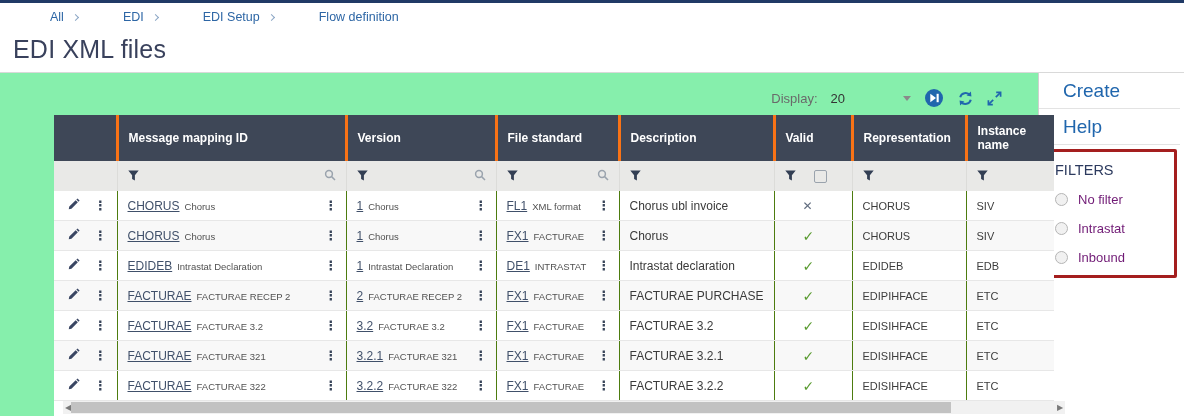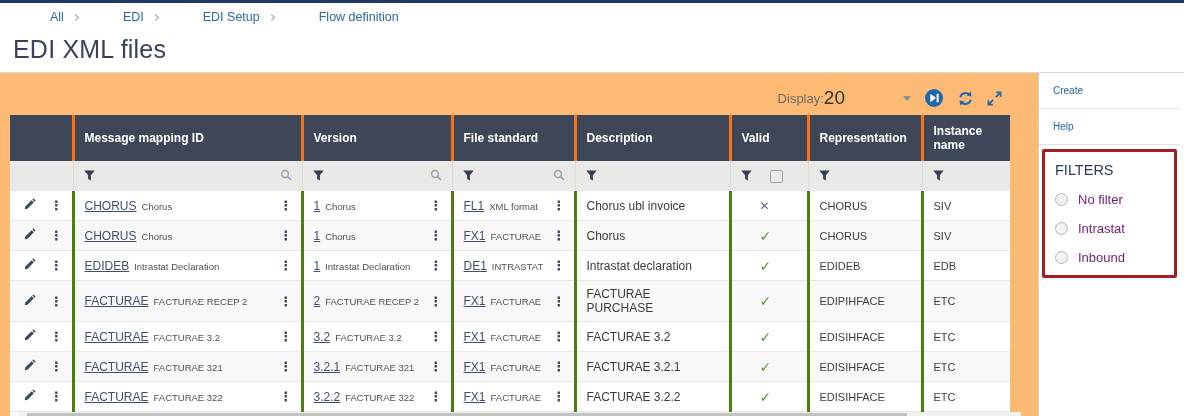--- a/index.html
+++ b/index.html
@@ -9,58 +9,58 @@
   .topline { height:3px; background:#203a66; }
 
   .breadcrumb-bar { height:28px; display:flex; align-items:center; padding-left:14px; background:#fff; font-size:12.5px; }
   .crumb { color:#2d66a5; cursor:pointer;margin-left:36px; }
   .chev { display:inline-block; width:5px; height:5px; border-top:1.5px solid #8aa5c4; border-right:1.5px solid #8aa5c4; transform:rotate(45deg); margin:0 9px 0 9px; }
 
   .title-band { height:41px; background:#fff; padding:4px 0 0 13px; }
   .page-title { font-size:25px; font-weight:400; color:#39415c; letter-spacing:0.2px; }
 
   .content { display:flex; height:344px; border-top:1px solid #d9d9d9; }
-  .main { width:1038px; background:#fdba74; position:relative; }
+  .main { width:1038px; background:#86efac; position:relative;padding-left:44px; }
 
   .toolbar { height:42px; display:flex; align-items:center; justify-content:flex-end; padding-right:36px; padding-top:8px; }
   .disp-label { font-size:13px; color:#6a6a6a; }
-  .disp-value { font-size:19px; color:#333; }
+  .disp-value { font-size:13px; color:#333; margin-left:13px; }
   .caret { width:0; height:0; border-left:4px solid transparent; border-right:4px solid transparent; border-top:5px solid #8a8a8a; margin-left:58px; cursor:pointer; }
   .tb-icon { margin-left:13px; cursor:pointer; display:inline-flex; align-items:center; }
 
   .table-card { margin-left:10px; width:1000px; background:#fff; padding-bottom:12px; }
   table { border-collapse:collapse; width:1000px; table-layout:fixed; }
   thead th { background:#3e4757; color:#fff; font-size:12px; font-weight:bold; text-align:left; padding:9px 8px 9px 10px; border-left:3px solid #f97316; height:32px; }
   thead th:first-child { border-left:none; }
   tr.filter-row td { background:#e9e9e7; padding:6px 10px 6px 10px; height:27px; border-left:1px solid #dcdcd9; }
   tr.filter-row td:first-child { border-left:none; }
   .filter-cell { display:flex; align-items:center; justify-content:space-between; }
   .cb { width:13px; height:13px; border:1.5px solid #9aa3ad; border-radius:2px; background:transparent; margin-left:18px; cursor:pointer; }
   .filter-left { display:flex; align-items:center; }
 
-  tbody td { background:#fff; font-size:12px; color:#3c3c3c; padding:6px 8px 6px 10px; height:28px; border-bottom:1px solid #e7e7e7; border-left:3px solid #4d7c0f; }
+  tbody td { background:#fff; font-size:12px; color:#3c3c3c; padding:6px 8px 6px 10px; height:28px; border-bottom:1px solid #e7e7e7; border-left:1px solid #4d7c0f; }
   tbody td:first-child { border-left:none; }
   tbody tr.alt td { background:#f8f8f8; }
   .act-cell { display:flex; align-items:center; gap:13px; padding-left:3px; }
   .kebab { color:#39455a; font-weight:bold; font-size:13px; line-height:1; cursor:pointer; }
   .cellwrap { display:flex; align-items:center; justify-content:space-between; }
   .lk { color:#40506a; text-decoration:underline; cursor:pointer; white-space:nowrap; }
   .cap { font-size:9.5px; color:#515151; margin-left:5px; white-space:nowrap; }
   .desc-cell { font-size:12px; color:#3a3a3a; }
   .small-val { font-size:11px; color:#3c3c3c; }
   .valid-mark { color:#5a9b30; font-weight:bold; font-size:14px; padding-left:18px; }
   .valid-mark.invalid { color:#5f6b7d; font-size:12px; }
 
   .hscroll { margin-left:9px; width:1002px; height:13px; background:#f1f1f1; position:relative; display:flex; align-items:center; }
   .hs-thumb { position:absolute; left:8px; width:880px; height:11px; background:#c2c2c2; cursor:pointer; }
   .hs-arrow { width:10px; text-align:center; font-size:8px; color:#7a7a7a; cursor:pointer; line-height:13px; }
   .hs-arrow.right { position:absolute; right:0; }
 
   .sidebar { width:142px; background:#fff; border-left:1px solid #cfcfcf; }
-  .side-link { font-size:10px; color:#2066ad; padding:9px 12px 9px 14px; height:36px; border-bottom:1px solid #e3e3e3; cursor:pointer; display:flex; align-items:center; }
+  .side-link { font-size:19px; color:#2066ad; padding:9px 12px 9px 24px; height:36px; border-bottom:1px solid #e3e3e3; cursor:pointer; display:flex; align-items:center; }
   .filters-box { margin:4px 3px 0 3px; border:3px solid #a41e1e; border-radius:2px; padding:8px 4px 10px 10px; }
   .filters-title { font-size:14.5px; color:#2c3a5e; margin:2px 0 4px 0; }
   .radio-row { display:flex; align-items:center; gap:10px; margin-top:14px; cursor:pointer; }
   .radio { width:13px; height:13px; border-radius:50%; border:1.5px solid #b5b5b5; background:#f1f1f1; flex:0 0 auto; }
   .radio-label { font-size:13px; color:#701a75; }
 </style>
 </head>
 <body>
 
 <div class="topline"></div>

